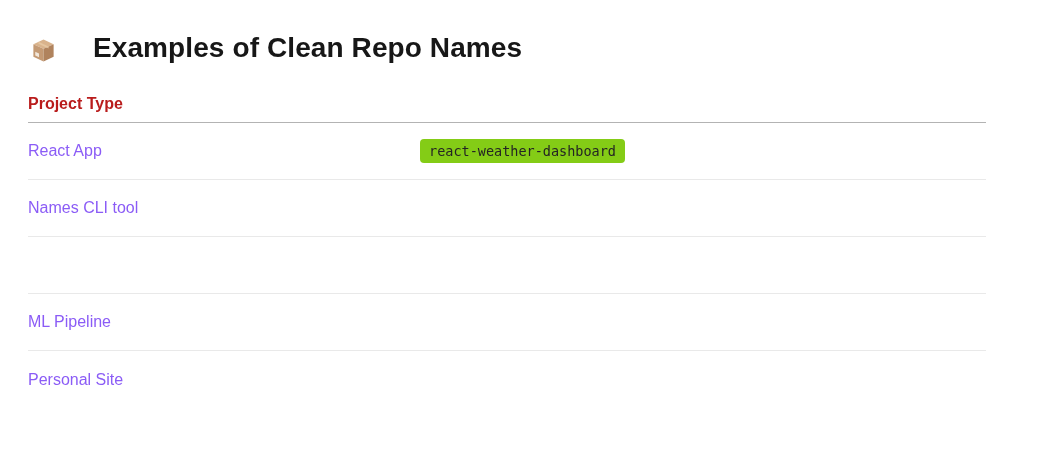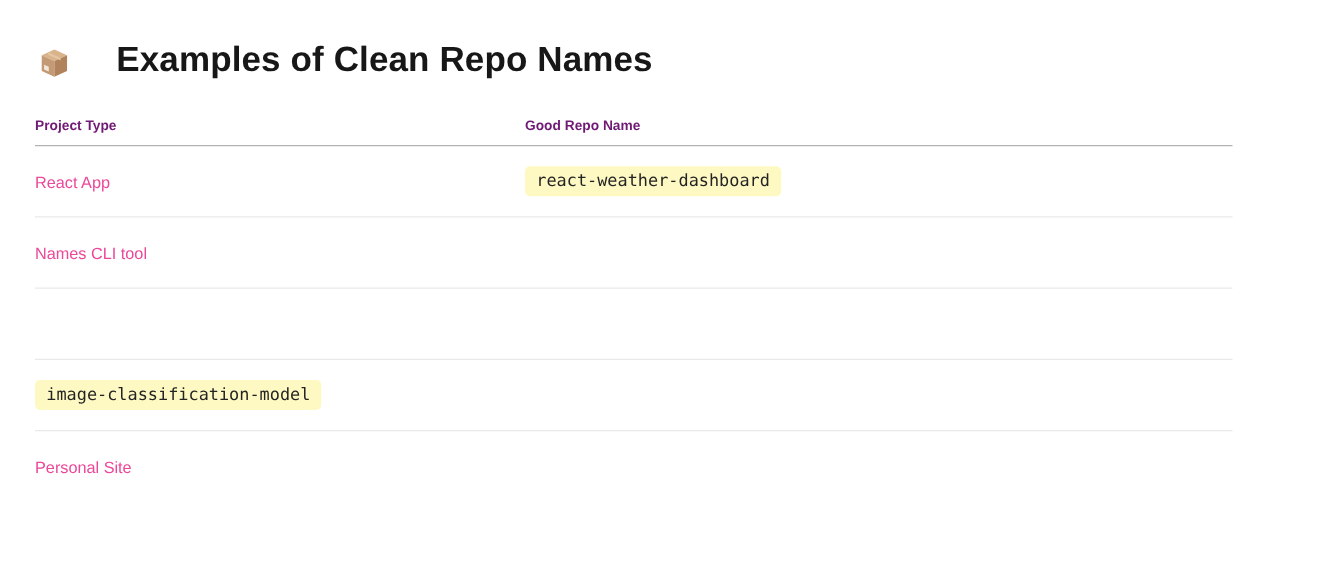--- a/index.html
+++ b/index.html
@@ -41,46 +41,46 @@
     margin-top: 31px;
   }
   .t-header {
     display: grid;
     grid-template-columns: 392px 1fr;
     align-items: end;
     padding-bottom: 9px;
     border-bottom: 1px solid #b3b3b3;
   }
   .t-header .col-label {
-    font-size: 11px;
+    font-size: 16px;
     font-weight: 600;
-    color: #701a75;
+    color: #b91c1c;
   }
   .t-row {
     display: grid;
     grid-template-columns: 392px 1fr;
     align-items: center;
     height: 57px;
     border-bottom: 1px solid #e9e9e9;
   }
   .t-row:last-child {
     border-bottom: none;
   }
   .cell-project {
-    font-size: 13px;
+    font-size: 16px;
     font-weight: 400;
-    color: #ec4899;
+    color: #8b5cf6;
   }
   .cell-repo {
     display: flex;
     align-items: center;
   }
   .code-pill {
     display: inline-block;
-    background: #fef9c3;
+    background: #84cc16;
     color: #242424;
     font-family: "DejaVu Sans Mono", "Liberation Mono", monospace;
     font-size: 13.5px;
     line-height: 1;
     padding: 6px 9px 5px 9px;
     border-radius: 4px;
     white-space: nowrap;
   }
 </style>
 </head>
@@ -97,41 +97,38 @@
         <polygon points="10,5.7 22,11.2 22,13.6 10,8.1" fill="#e6c9a3" opacity="0.85"></polygon>
         <rect x="6.2" y="17.5" width="4.5" height="4.5" fill="#f2e7da" transform="skewY(24)" transform-origin="6.2 17.5"></rect>
       </svg>
     </span>
     <span class="page-title">Examples of Clean Repo Names</span>
   </div>
 
   <div class="repo-table">
     <div class="t-header">
       <span class="col-label">Project Type</span>
-      <span class="col-label">Good Repo Name</span>
     </div>
     <div id="table-body">
   <div class="t-row">
     <span class="cell-project">React App</span>
     <span class="cell-repo">
       <span class="code-pill">react-weather-dashboard</span>
     </span>
   </div>
 
   <div class="t-row">
     <span class="cell-project">Names CLI tool</span>
   </div>
 
   <div class="t-row">
   </div>
 
   <div class="t-row">
-    <span class="cell-repo">
-      <span class="code-pill">image-classification-model</span>
-    </span>
+    <span class="cell-project">ML Pipeline</span>
   </div>
 
   <div class="t-row">
     <span class="cell-project">Personal Site</span>
   </div>
 </div>
   </div>
 
 </div>
 

